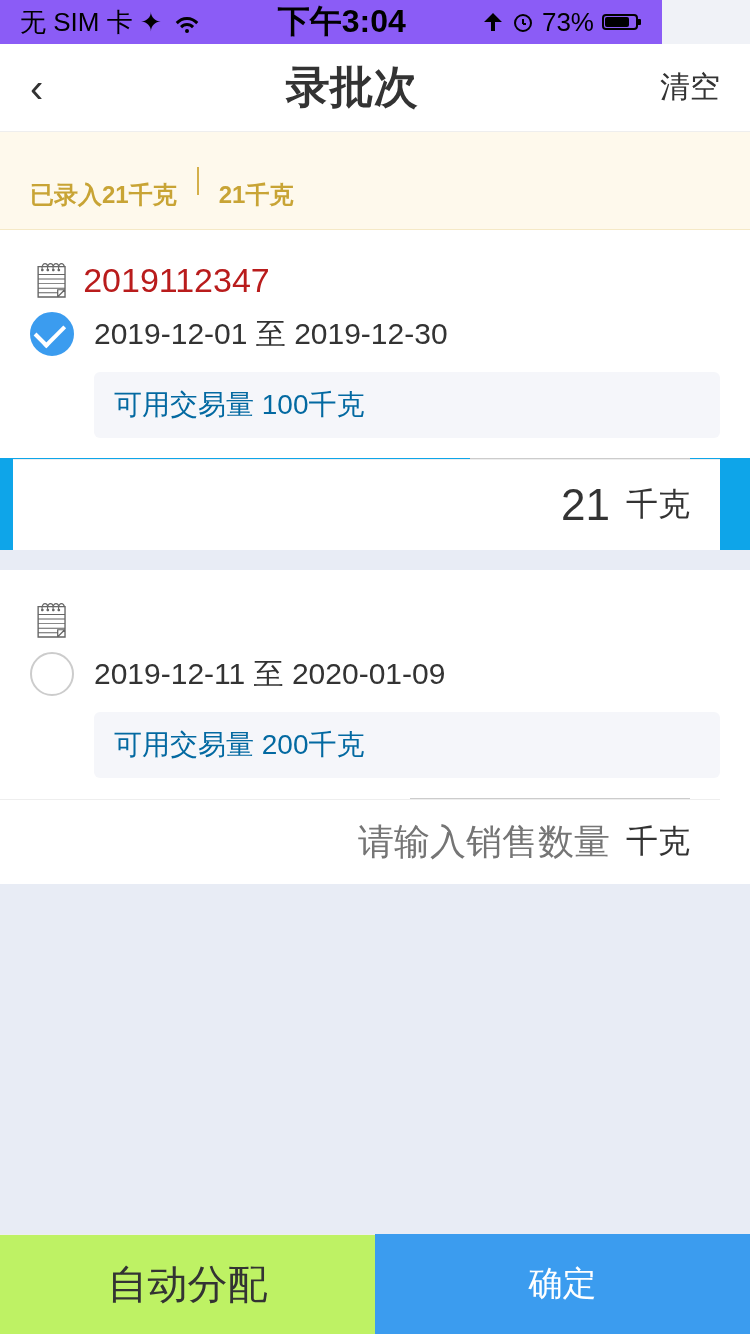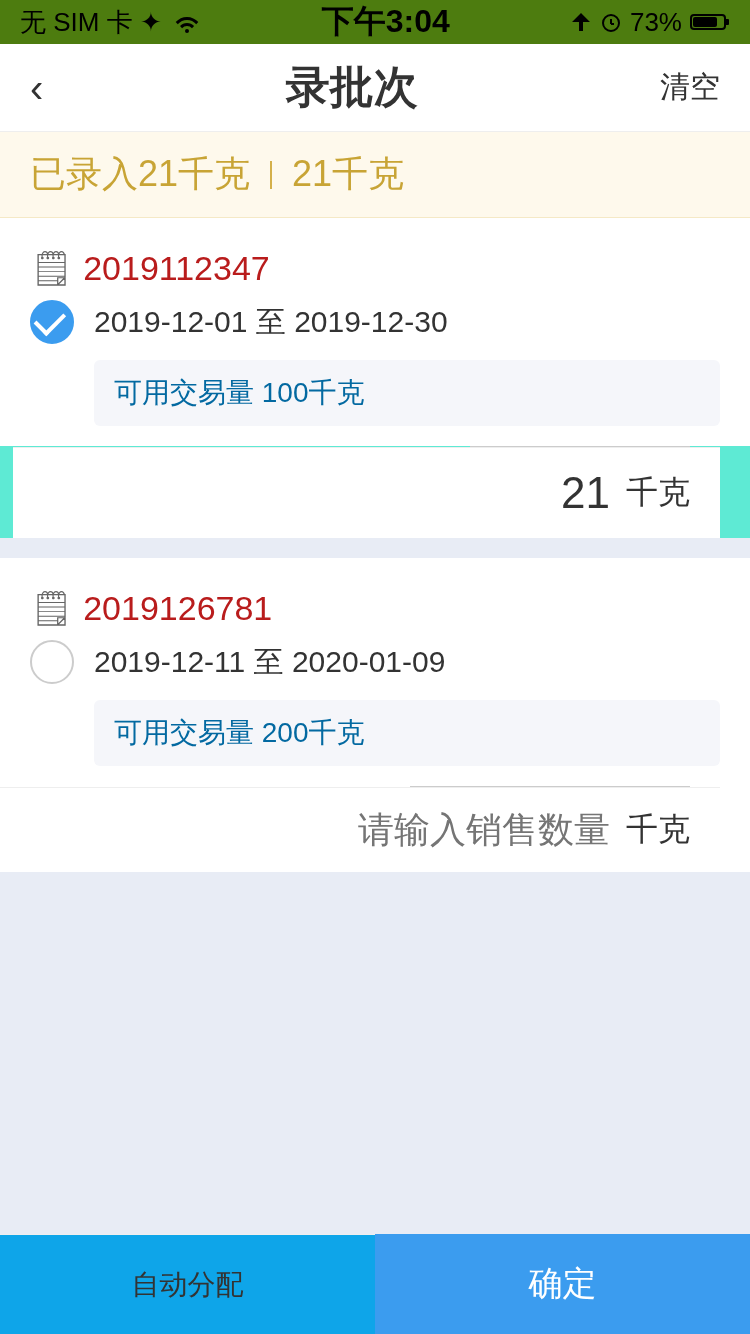--- a/index.html
+++ b/index.html
@@ -7,23 +7,23 @@
     body {
       width: 750px;
       min-height: 1334px;
       font-family: -apple-system, "PingFang SC", "Helvetica Neue", sans-serif;
       background: #f0f2f7;
       overflow-x: hidden;
     }
 
     
     .status-bar {
-      width: 750px;
+      width: 662px;
       height: 44px;
-      background: #4d7c0f;
+      background: #8b5cf6;
       display: flex;
       align-items: center;
       justify-content: space-between;
       padding: 12px 20px;
       font-size: 28px;
     }
     .status-left {
       display: flex;
       align-items: center;
       gap: 10px;
@@ -75,23 +75,24 @@
     .info-banner {
       width: 750px;
       background: #fef9ec;
       padding: 18px 30px;
       display: flex;
       align-items: center;
       gap: 20px;
       border-bottom: 1px solid #f5e9c6;
     }
     .info-item {
-      font-size: 36px;
+      font-size: 24px;
       color: #c8a435;
-      font-weight: 400;
+      font-weight: 700;
+      margin-top: 29px;
     }
     .info-divider {
       width: 2px;
       height: 28px;
       background: #d4b04a;
     }
 
     
     .batch-card {
       background: #fff;
@@ -227,23 +228,23 @@
     .bottom-bar {
       width: 750px;
       height: 100px;
       display: flex;
       position: fixed;
       bottom: 0;
       left: 0;
     }
     .btn-auto {
       flex: 1;
-      background: #0ea5e9;
+      background: #bef264;
       border: none;
-      font-size: 28px;
+      font-size: 40px;
       color: #333;
       cursor: pointer;
       border-top: 1px solid #eee;
     }
     .btn-confirm {
       flex: 1;
       background: #3b9cef;
       border: none;
       font-size: 34px;
       color: #fff;
@@ -312,36 +313,35 @@
     <span class="batch-id-icon">🗒</span>
     <span class="batch-id">2019112347</span>
   </div>
   <div class="batch-row">
     <div class="checkbox-circle checked"></div>
     <span class="batch-date">2019-12-01 至 2019-12-30</span>
   </div>
   <div class="available-box">可用交易量 100千克</div>
 </div>
 
-<div style="background:#5eead4; padding: 0 30px 0 13px;">
+<div style="background:#0ea5e9; padding: 0 30px 0 13px;">
   <div class="amount-line"></div>
   <div class="amount-row">
     <div class="amount-input-wrap">
       <input type="text" value="21" style="font-size: 44px; border: none; outline: none; text-align: right; width: 120px; background: transparent; color: rgb(51, 51, 51);">
       <span class="amount-unit">千克</span>
     </div>
   </div>
 </div>
 
 <div class="section-separator"></div>
 
 <div class="batch-card-2">
   <div class="batch-header">
     <span class="batch-id-icon">🗒</span>
-    <span class="batch-id">2019126781</span>
   </div>
   <div class="batch-row">
     <div class="checkbox-circle"></div>
     <span class="batch-date">2019-12-11 至 2020-01-09</span>
   </div>
   <div class="available-box">可用交易量 200千克</div>
 </div>
 
 <div style="background:#fff; padding: 0 30px 0 0;">
   <div class="input-line"></div>

